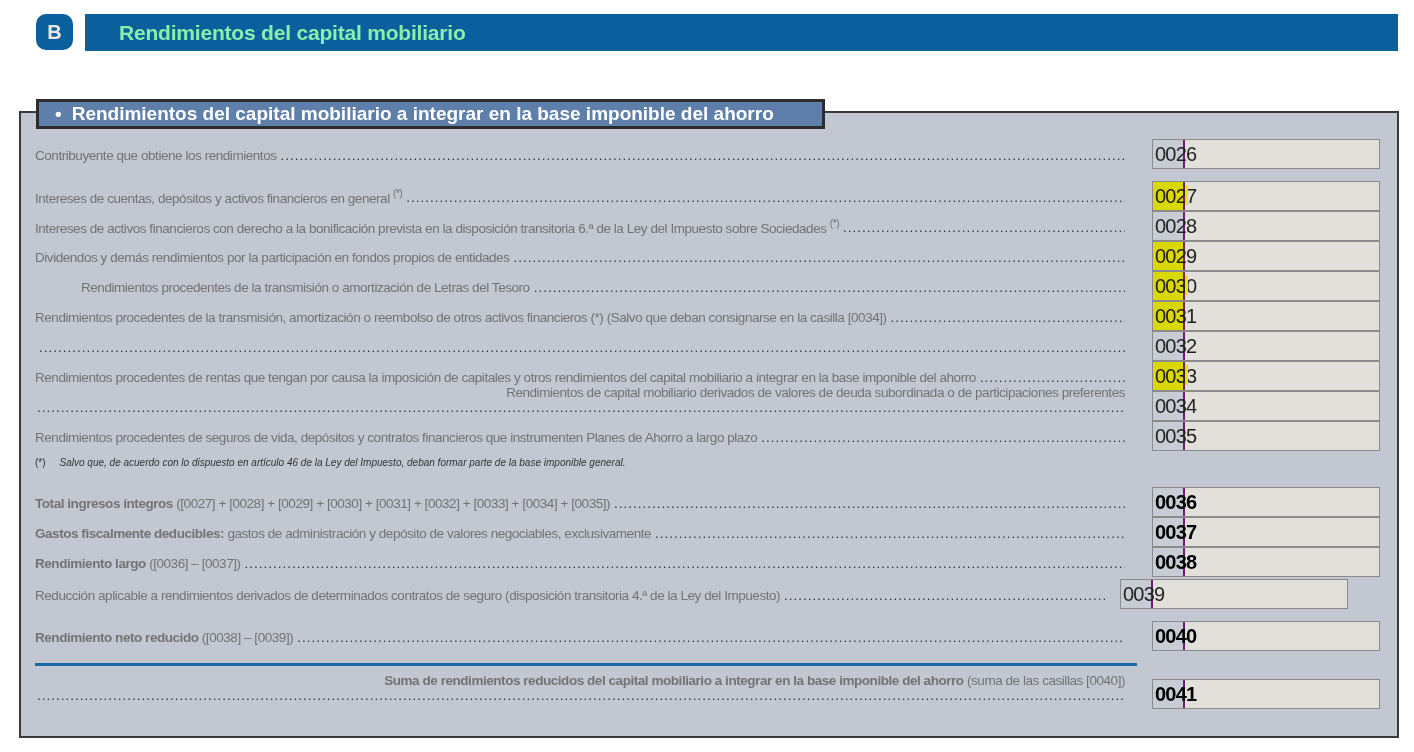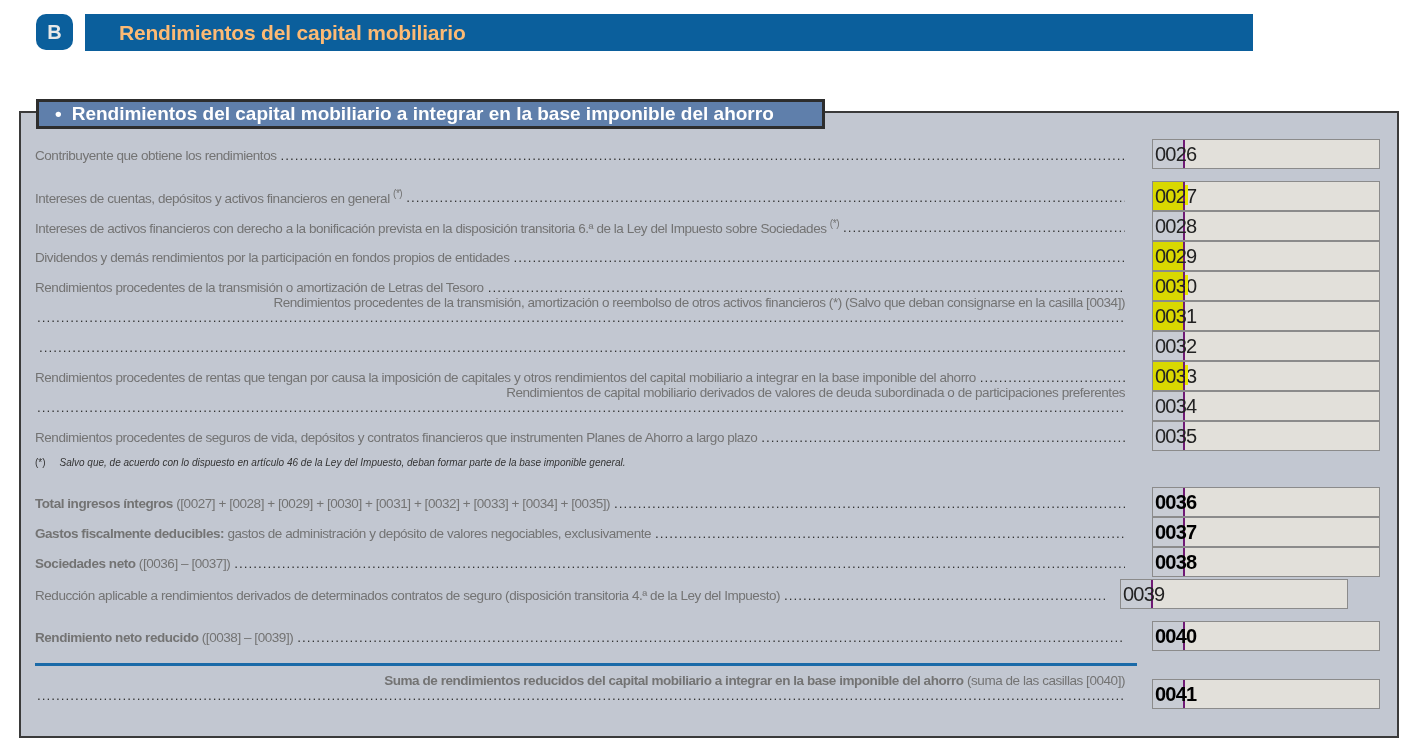--- a/index.html
+++ b/index.html
@@ -1,18 +1,18 @@
 <!DOCTYPE html>
 <html><head>
 <meta charset="utf-8">
 <style>
   html,body{margin:0;padding:0;background:#ffffff;}
   body{width:1414px;height:752px;position:relative;overflow:hidden;font-family:"Liberation Sans Narrow","Liberation Sans",sans-serif;}
   .badge{position:absolute;left:36px;top:14px;width:37px;height:36px;background:#0b5f9c;border-radius:10px;color:#e8e8e8;font-weight:bold;font-size:20px;display:flex;align-items:center;justify-content:center;font-family:"Liberation Sans",sans-serif;}
-  .hbar{position:absolute;left:85px;top:14px;width:1168px;height:37px;background:#0b5f9c;color:#fdba74;font-weight:bold;font-size:21px;display:flex;align-items:center;padding-left:34px;box-sizing:border-box;font-family:"Liberation Sans",sans-serif;letter-spacing:-0.2px;transform-origin:left;}
+  .hbar{position:absolute;left:85px;top:14px;width:1313px;height:37px;background:#0b5f9c;color:#86efac;font-weight:bold;font-size:21px;display:flex;align-items:center;padding-left:34px;box-sizing:border-box;font-family:"Liberation Sans",sans-serif;letter-spacing:-0.2px;transform-origin:left;}
   .panel{position:absolute;left:19px;top:111px;width:1380px;height:627px;background:#c2c7d1;border:2px solid #3a3a3a;box-sizing:border-box;}
   .tab{position:absolute;left:36px;top:99px;width:789px;height:30px;background:#5f7fab;border:3px solid #2d2d2d;box-sizing:border-box;color:#ffffff;font-weight:bold;font-size:19px;display:flex;align-items:center;padding-left:16px;font-family:"Liberation Sans",sans-serif;white-space:nowrap;overflow:hidden;}
   .tab .dot{margin-right:10px;}
   .row{position:absolute;left:35px;height:30px;display:flex;align-items:flex-end;font-size:13.5px;color:#737373;white-space:nowrap;}
   .row .lbl{display:flex;align-items:flex-end;padding-bottom:6px;overflow:hidden;}
   .row .txt{flex:0 0 auto;letter-spacing:-0.45px;}
   .row .txt b{font-weight:bold;}
   .row .dots{flex:1 1 auto;overflow:hidden;color:#333;letter-spacing:1px;margin-left:4px;}
   .row .dots::before{content:"................................................................................................................................................................................................................................................................................................";}
   .sup{font-size:10px;vertical-align:super;}
@@ -80,34 +80,34 @@
       <span class="txt">Dividendos y demás rendimientos por la participación en fondos propios de entidades</span>
       <span class="dots"></span>
     </div>
 </div>
 <div class="box" style="left:1152px;top:241px;width:228px;">
   <div class="code hl">0029</div>
   <div class="val"></div>
 </div>
 
 <div class="row" style="top:271px;width:1090px;">
-  <div class="lbl" style="width:1090px;">
+  <div class="lbl" style="width:1090px;margin-left:46px;">
       <span class="txt">Rendimientos procedentes de la transmisión o amortización de Letras del Tesoro</span>
       <span class="dots"></span>
     </div>
 </div>
 <div class="box" style="left:1152px;top:271px;width:228px;">
   <div class="code hl">0030</div>
   <div class="val">
       <span class="mark"></span>
     </div>
 </div>
 
 <div class="row" style="top:301px;width:1090px;">
-  <div class="lbl" style="width:1090px;flex-direction:column;">
+  <div class="lbl" style="width:1090px;">
       <span class="txt">Rendimientos procedentes de la transmisión, amortización o reembolso de otros activos financieros (*) (Salvo que deban consignarse en la casilla [0034])</span>
       <span class="dots"></span>
     </div>
 </div>
 <div class="box" style="left:1152px;top:301px;width:228px;">
   <div class="code hl">0031</div>
   <div class="val"></div>
 </div>
 
 <div class="row" style="top:331px;width:1090px;">
@@ -176,21 +176,21 @@
       <span class="dots"></span>
     </div>
 </div>
 <div class="box" style="left:1152px;top:517px;width:228px;">
   <div class="code bold">0037</div>
   <div class="val"></div>
 </div>
 
 <div class="row" style="top:547px;width:1090px;">
   <div class="lbl" style="width:1090px;">
-      <span class="txt"><b>Sociedades neto</b><span> ([0036] – [0037])</span></span>
+      <span class="txt"><b>Rendimiento largo</b><span> ([0036] – [0037])</span></span>
       <span class="dots"></span>
     </div>
 </div>
 <div class="box" style="left:1152px;top:547px;width:228px;">
   <div class="code bold">0038</div>
   <div class="val"></div>
 </div>
 
 <div class="row" style="top:579px;width:1070px;">
   <div class="lbl" style="width:1070px;">

